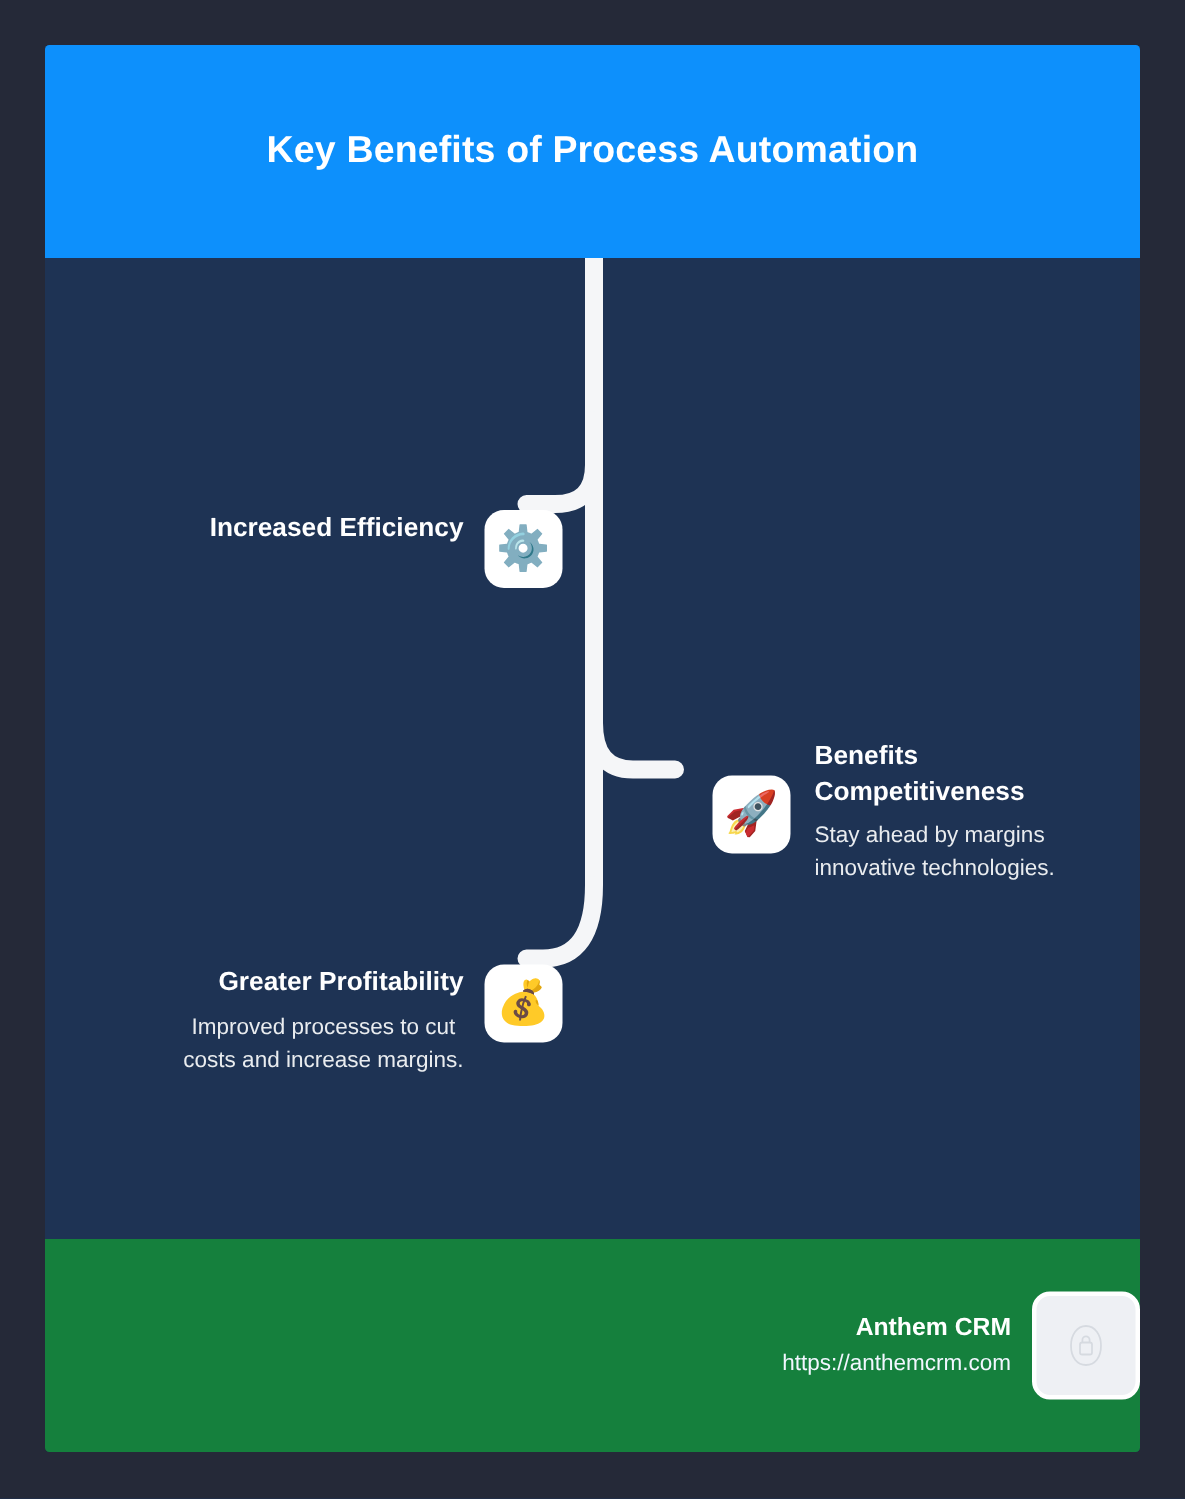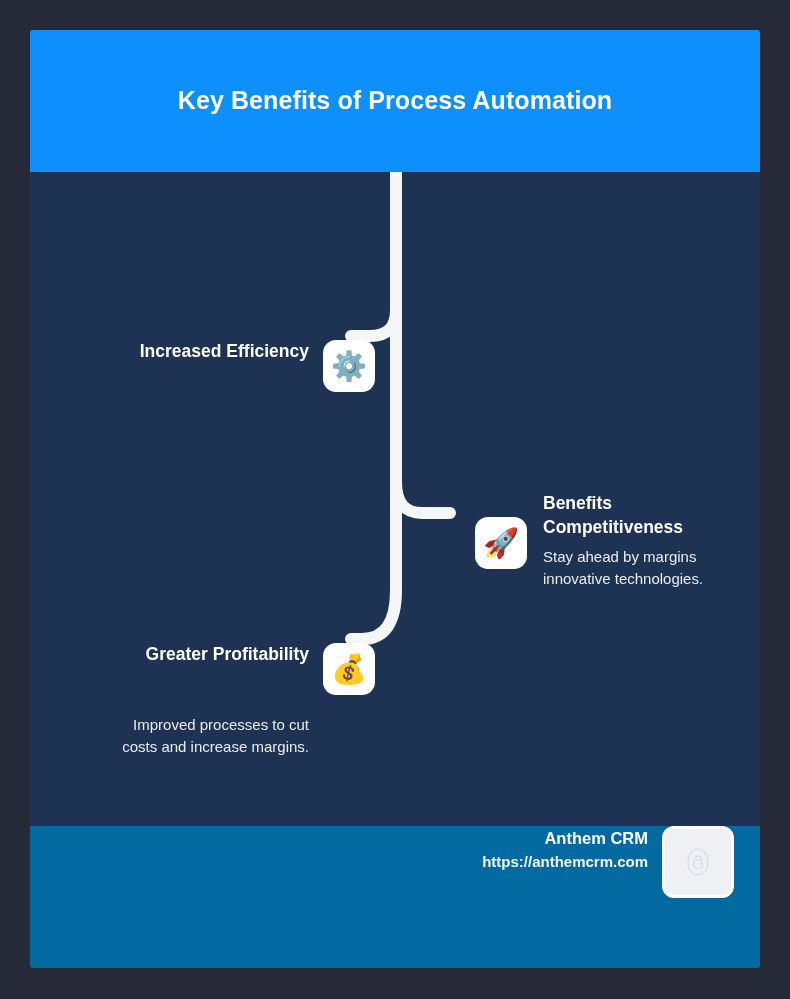--- a/index.html
+++ b/index.html
@@ -70,23 +70,22 @@
   .benefit-right {
     flex-direction: row;
   }
 
   .benefit-text {
     display: flex;
     flex-direction: column;
   }
   .benefit-left .benefit-text {
     align-items: flex-end;
-    text-align: right;
+    text-align: center;
     padding-right: 14px;
-    gap: 40px;
   }
   .benefit-right .benefit-text {
     align-items: flex-start;
     text-align: left;
     padding-left: 16px;
   }
 
   .benefit-title {
     color: #ffffff;
     font-size: 17.5px;
@@ -126,45 +125,43 @@
   #benefit-2 .icon-tile { margin-top: 0; }
   #benefit-1 .icon-tile { margin-top: 25px; }
 
   
   .card-footer {
     position: absolute;
     left: 0;
     bottom: 0;
     width: 730px;
     height: 142px;
-    background: #0369a1;
-    display: flex;
-    align-items: flex-start;
+    background: #15803d;
+    display: flex;
+    align-items: center;
     justify-content: flex-end;
     box-sizing: border-box;
-    padding-right: 26px;
   }
   .footer-text {
     display: flex;
     flex-direction: column;
     align-items: flex-end;
     text-align: right;
     padding-right: 14px;
   }
   .footer-brand {
     color: #ffffff;
     font-size: 16.5px;
     font-weight: bold;
     line-height: 1.5;
   }
   .footer-url {
     color: #f2f7ff;
     font-size: 15px;
     line-height: 1.5;
-    font-weight: bold;
   }
   .footer-logo {
     width: 72px;
     height: 72px;
     background: #eef0f4;
     border: 3px solid #ffffff;
     border-radius: 12px;
     display: flex;
     align-items: center;
     justify-content: center;

